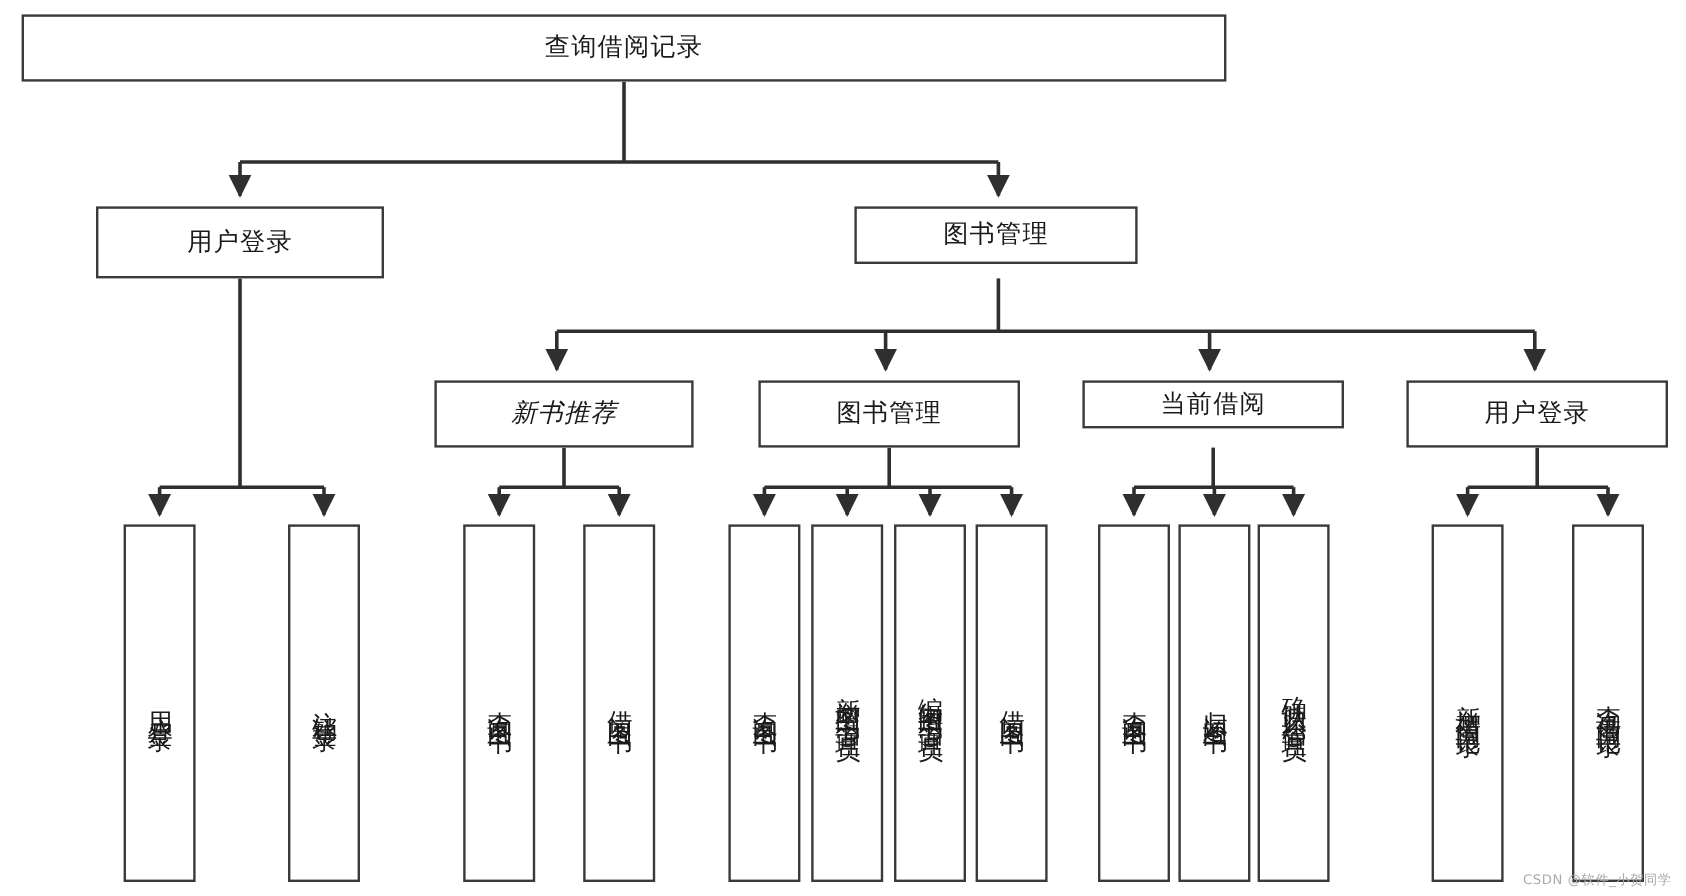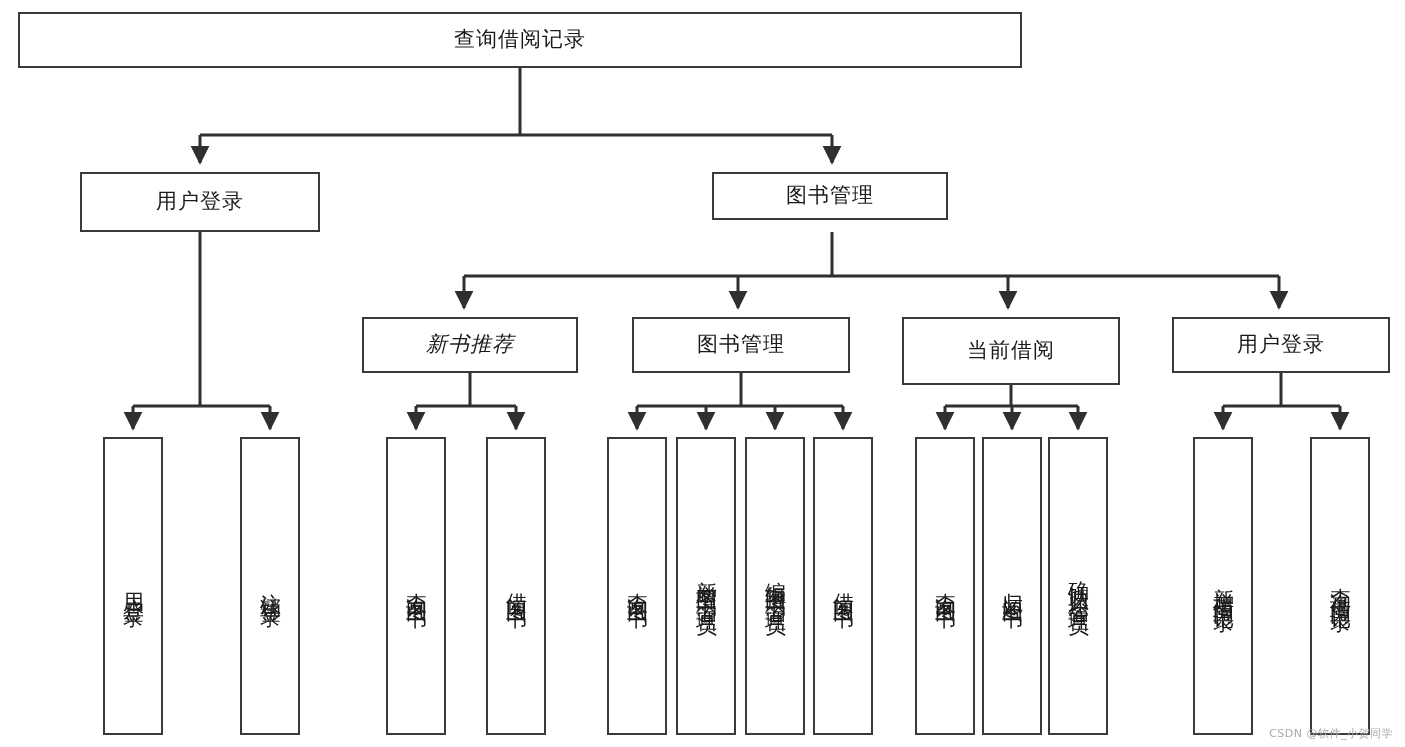--- a/index.html
+++ b/index.html
@@ -137,21 +137,21 @@
   <div class="node horiz" style="left:712px; top:172px; width:236px; height:48px;">
     <span class="nlabel">图书管理</span>
   </div>
 
   <div class="node horiz" style="left:362px; top:317px; width:216px; height:56px;font-style:italic;">
     <span class="nlabel">新书推荐</span>
   </div>
   <div class="node horiz" style="left:632px; top:317px; width:218px; height:56px;">
     <span class="nlabel">图书管理</span>
   </div>
-  <div class="node horiz" style="left:902px; top:317px; width:218px; height:68px;">
+  <div class="node horiz" style="left:902px; top:317px; width:218px; height:40px;">
     <span class="nlabel">当前借阅</span>
   </div>
   <div class="node horiz" style="left:1172px; top:317px; width:218px; height:56px;">
     <span class="nlabel">用户登录</span>
   </div>
 
   <div class="node vert" style="left:103px; top:437px; width:60px; height:298px;">
     <span class="nlabel">用户登录</span>
   </div>
   <div class="node vert" style="left:240px; top:437px; width:60px; height:298px;">

